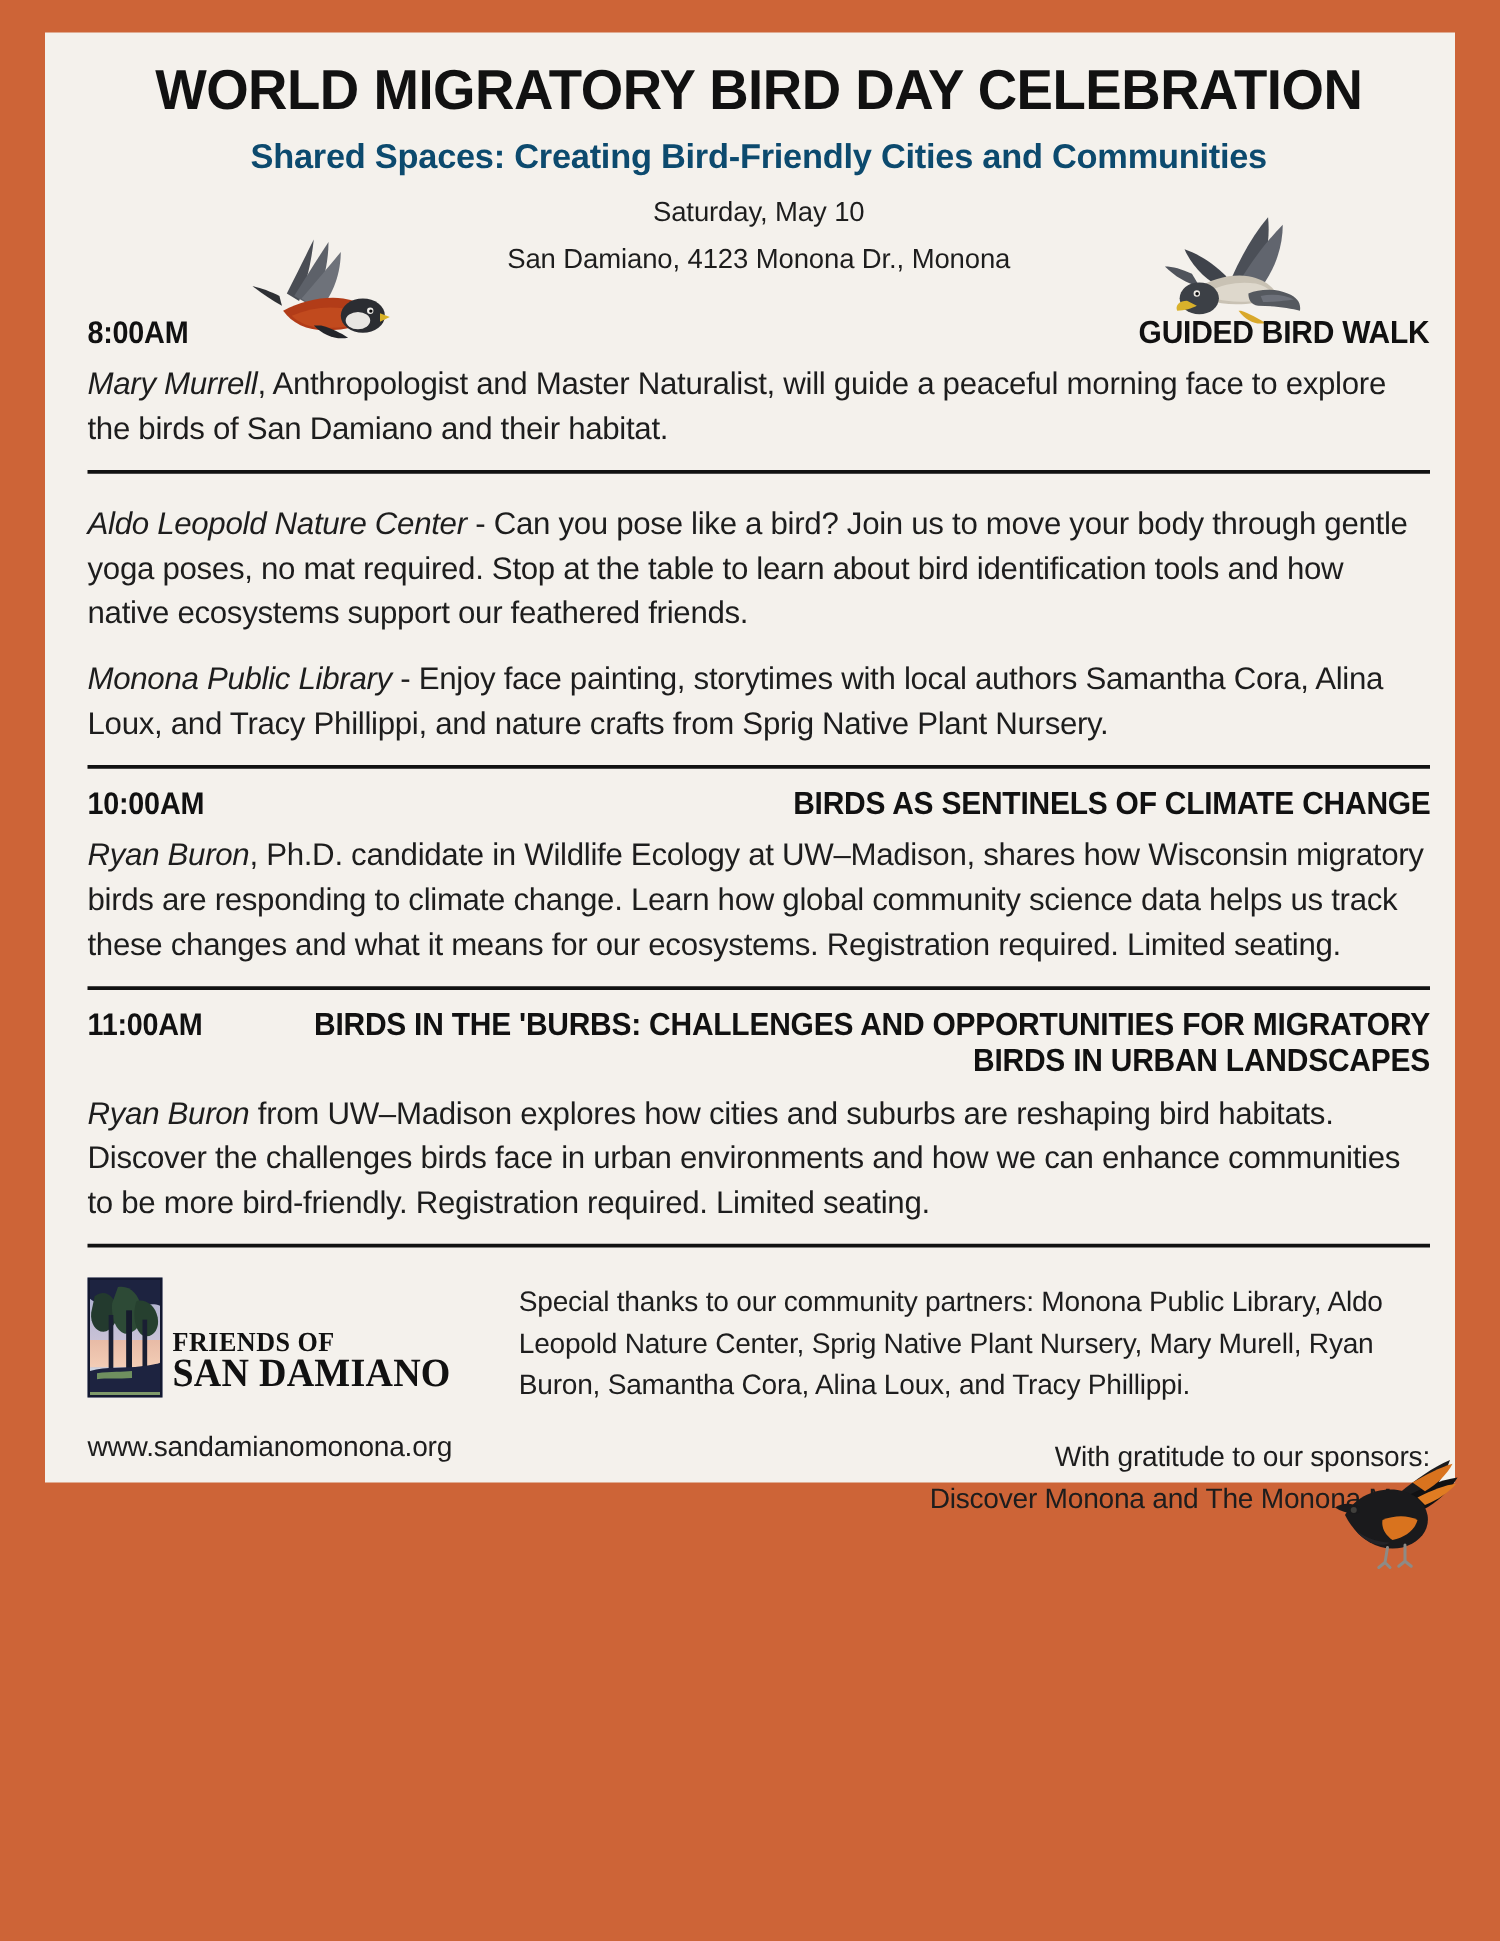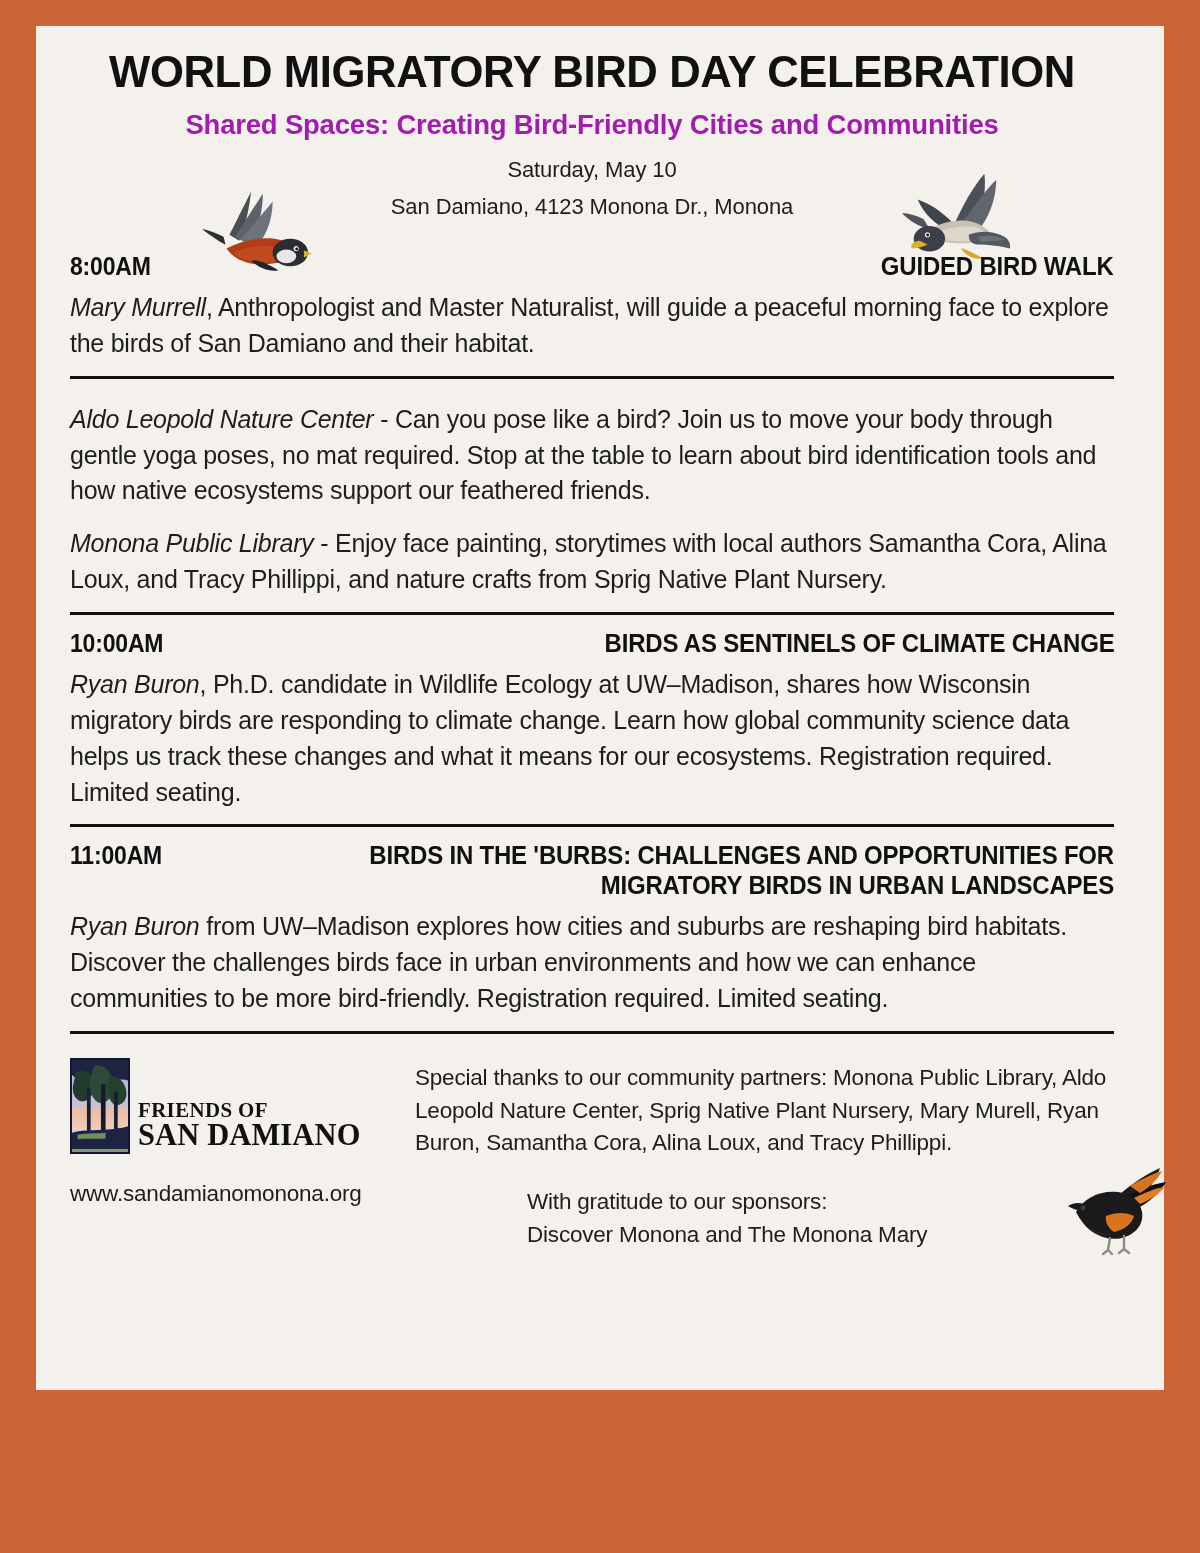--- a/index.html
+++ b/index.html
@@ -13,42 +13,42 @@
     background: #cd6437;
     font-family: "Liberation Sans", sans-serif;
     overflow: hidden;
   }
 
   .poster {
     position: absolute;
     left: 36px;
     top: 26px;
     width: 1128px;
-    height: 1364px;
+    height: 1160px;
     background: #f4f1ec;
-    padding: 22px 50px 0 34px;
+    padding: 22px 20px 0 34px;
   }
 
   
   .header { position: relative; text-align: center; }
 
   .main-title {
     font-size: 45px;
     font-weight: 700;
     letter-spacing: -0.4px;
     color: #111111;
     line-height: 1.08;
     transform: scaleX(0.97);
   }
 
   .subtitle {
     margin-top: 13px;
     font-size: 27.5px;
     font-weight: 700;
-    color: #a21caf;
+    color: #0c4a6e;
     letter-spacing: -0.2px;
     line-height: 1.1;
   }
 
   .event-date, .event-place {
     font-size: 22px;
     font-weight: 400;
     color: #1d1d1d;
     letter-spacing: -0.1px;
   }
@@ -187,20 +187,21 @@
     letter-spacing: -0.2px;
   }
 
   .sponsors {
     margin-top: 26px;
     margin-left: 112px;
     font-size: 22.5px;
     line-height: 1.46;
     color: #1d1d1d;
     letter-spacing: -0.2px;
+    text-align: right;
   }
 </style>
 </head>
 <body>
 
 <div class="poster">
 
   <div class="header">
     <div class="main-title">WORLD MIGRATORY BIRD DAY CELEBRATION</div>
     <div class="subtitle">Shared Spaces: Creating Bird-Friendly Cities and Communities</div>

